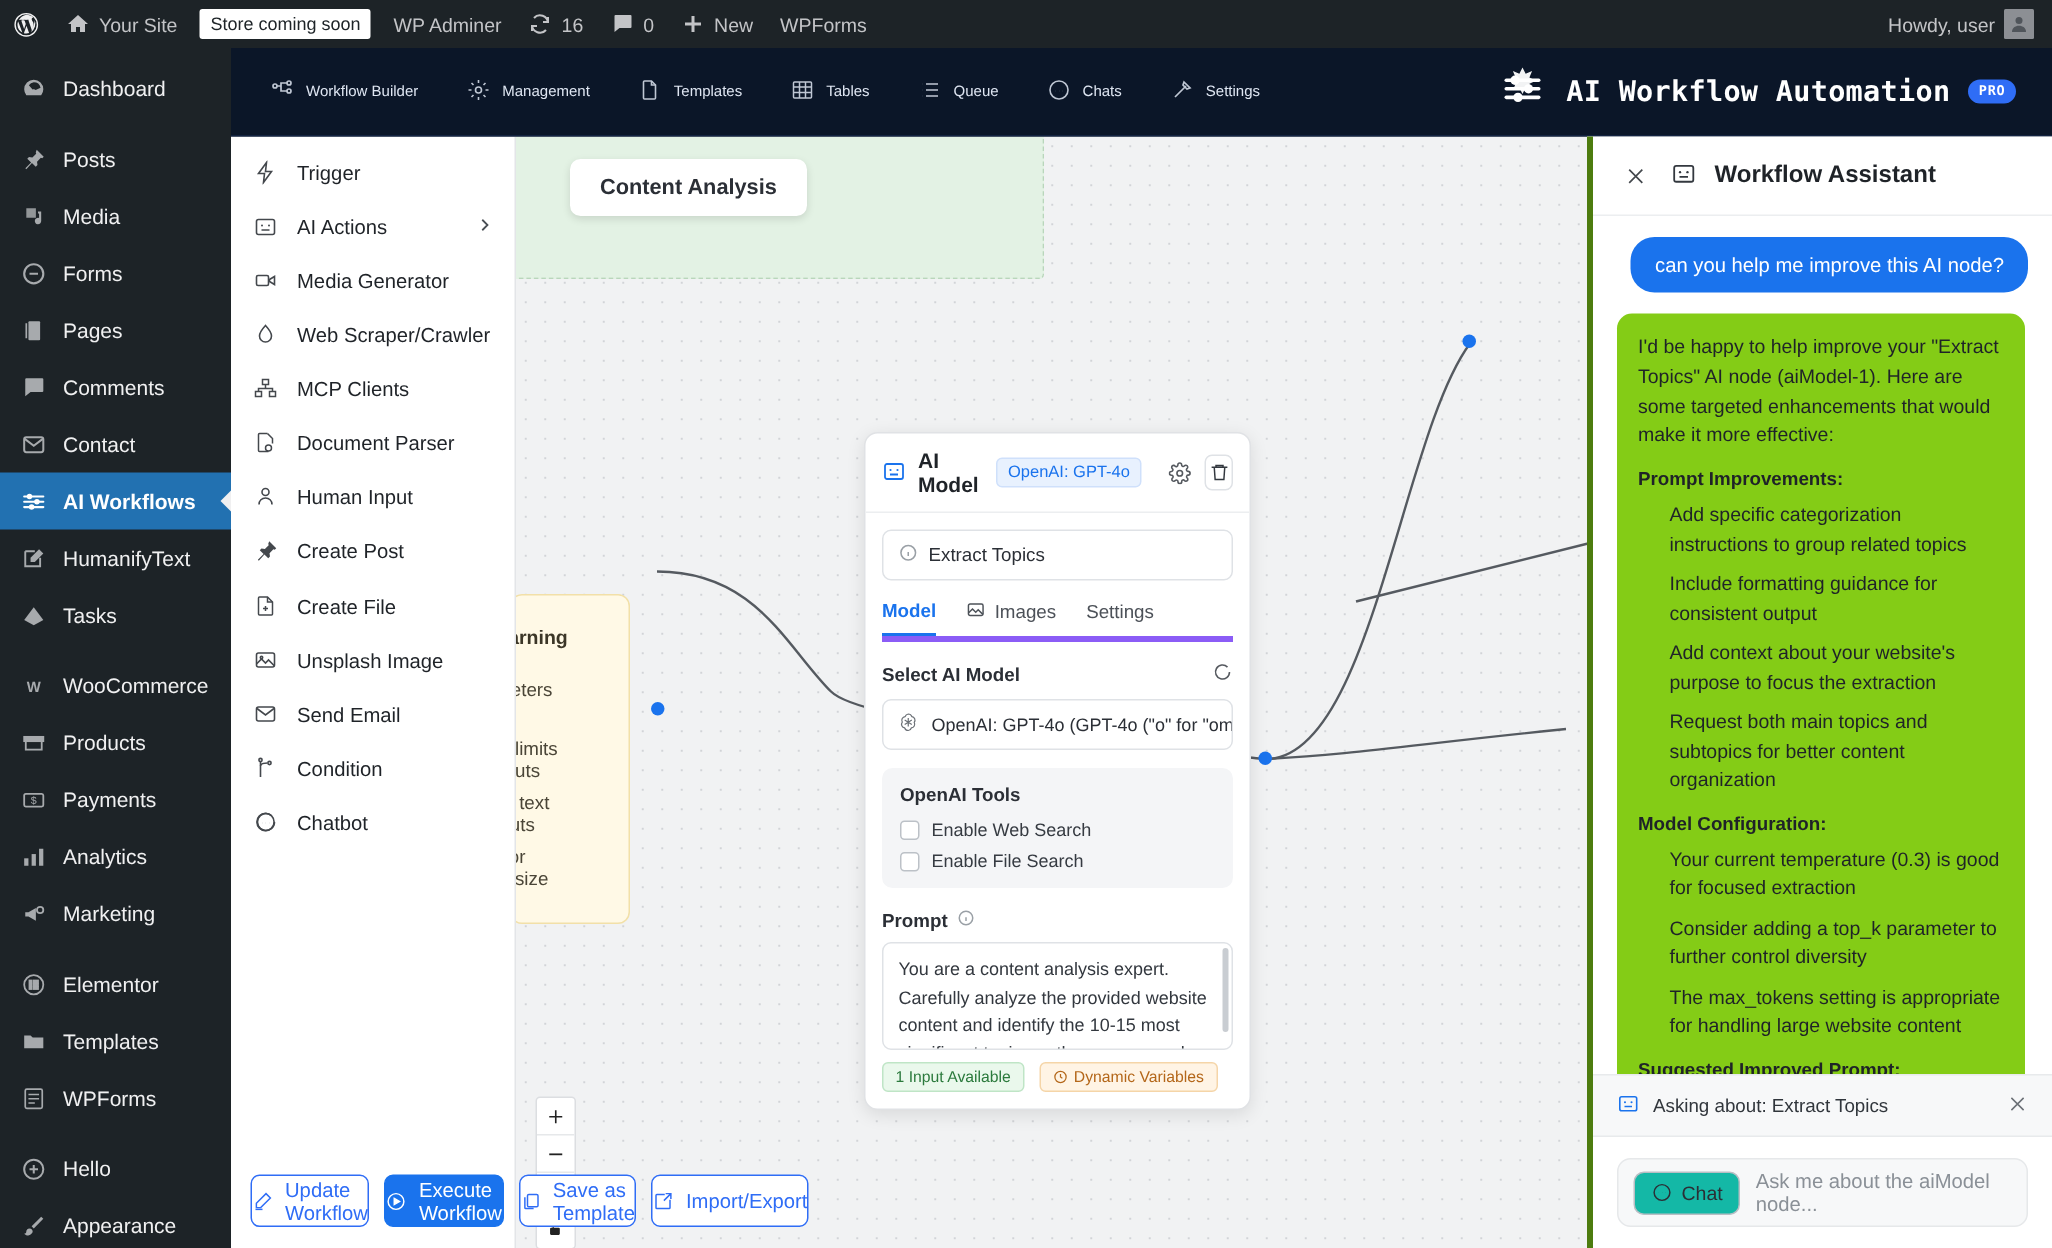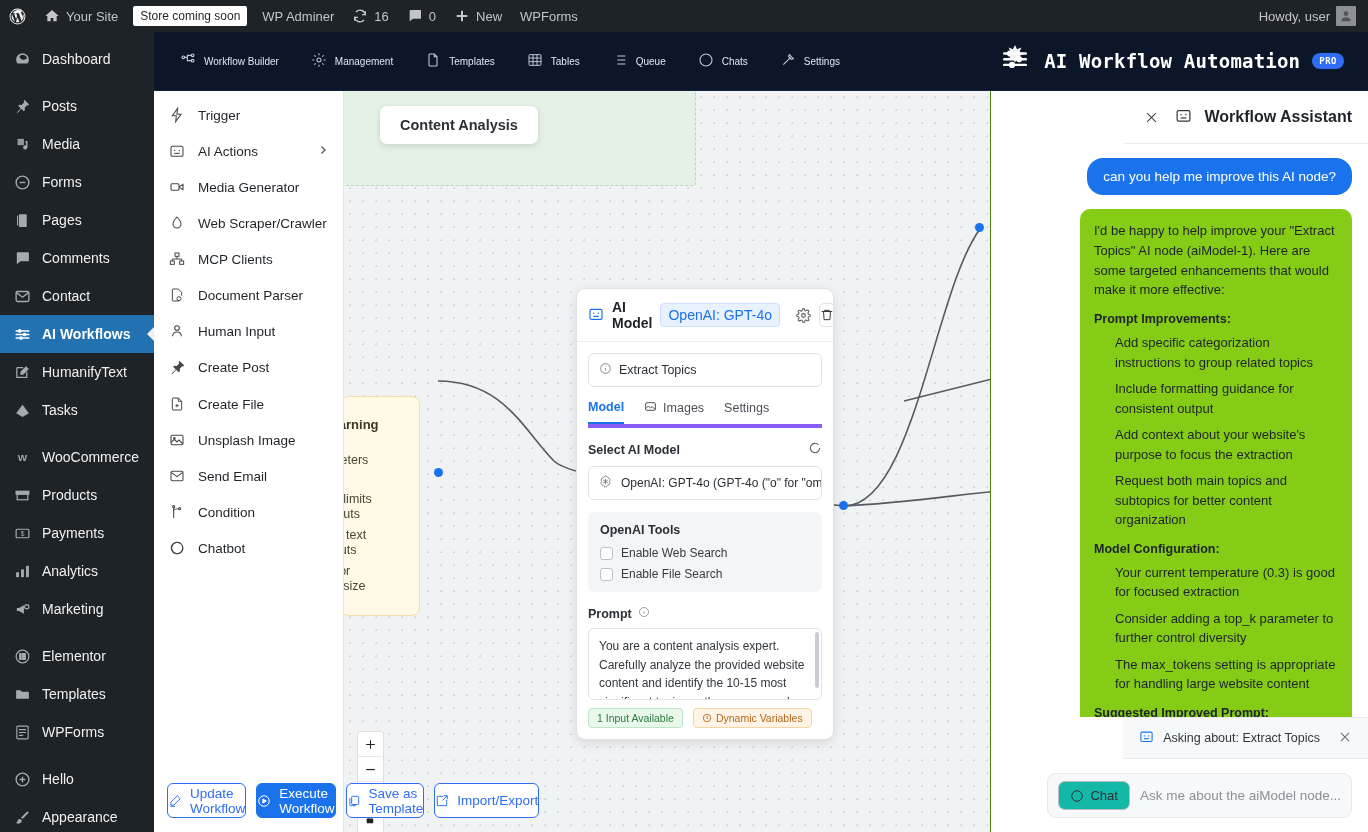--- a/index.html
+++ b/index.html
@@ -125,21 +125,21 @@
     background:#fff; border:1px solid #e0e2e5; border-radius:9px;
     box-shadow:0 3px 12px rgba(0,0,0,.10); overflow:hidden;
   }
   .node-head {
     display:flex; align-items:center; gap:8px; padding:10px 11px;
     border-bottom:1px solid #eceef0;
   }
   .node-title { font-size:14px; font-weight:600; color:#1f2328; }
   .model-chip {
     background:#e8f1fe; color:#1a73ed; border:1px solid #cfe0fb;
-    font-size:14px; padding:3px 7px; border-radius:4px; white-space:nowrap;
+    font-size:11px; padding:3px 7px; border-radius:4px; white-space:nowrap;
   }
   .node-head .hspacer { flex:1; }
   .icon-btn {
     width:24px;height:24px;display:flex;align-items:center;justify-content:center;
     color:#55595f; cursor:pointer; border-radius:5px;
   }
   .icon-btn.boxed { border:1px solid #dfe2e6; }
   .node-body { padding:11px; }
   .name-field {
     display:flex; align-items:center; gap:7px;
@@ -177,23 +177,23 @@
   
   .canvas-ctl {
     position:absolute; left:13px; bottom:-1px; width:27px;
     background:#fff; border:1px solid #dcdee1; border-radius:3px; overflow:hidden;
   }
   .cc-btn { height:25px; display:flex;align-items:center;justify-content:center; border-bottom:1px solid #e6e8ea; cursor:pointer; color:#222; }
   .cc-btn:last-child { border-bottom:none; }
 
   
   #assistant {
-    position:absolute; top:91px; right:0; width:378px; height:741px;
-    background:#fff; border-left:1px solid #4d7c0f; z-index:45;
-    display:flex; flex-direction:column;align-items:flex-end;
+    position:absolute; top:91px; right:0; width:310px; height:741px;
+    background:#fff; border-left:4px solid #4d7c0f; z-index:45;
+    display:flex; flex-direction:column;
   }
   .asst-head { display:flex; align-items:center; gap:12px; padding:14px 16px; border-bottom:1px solid #eceef0; }
   .asst-title { font-size:16px; font-weight:600; color:#1f2328; }
   .asst-body { flex:1; padding:14px 16px 0 16px; overflow:hidden; }
   .msg-user {
     margin-left:auto; background:#1a73ed; color:#fff; border-radius:16px;
     padding:11px 16px; font-size:13.5px; max-width:270px; width:max-content;
   }
   .msg-bot {
     margin-top:14px; background:#84cc16; color:#1f2328; border-radius:10px;

